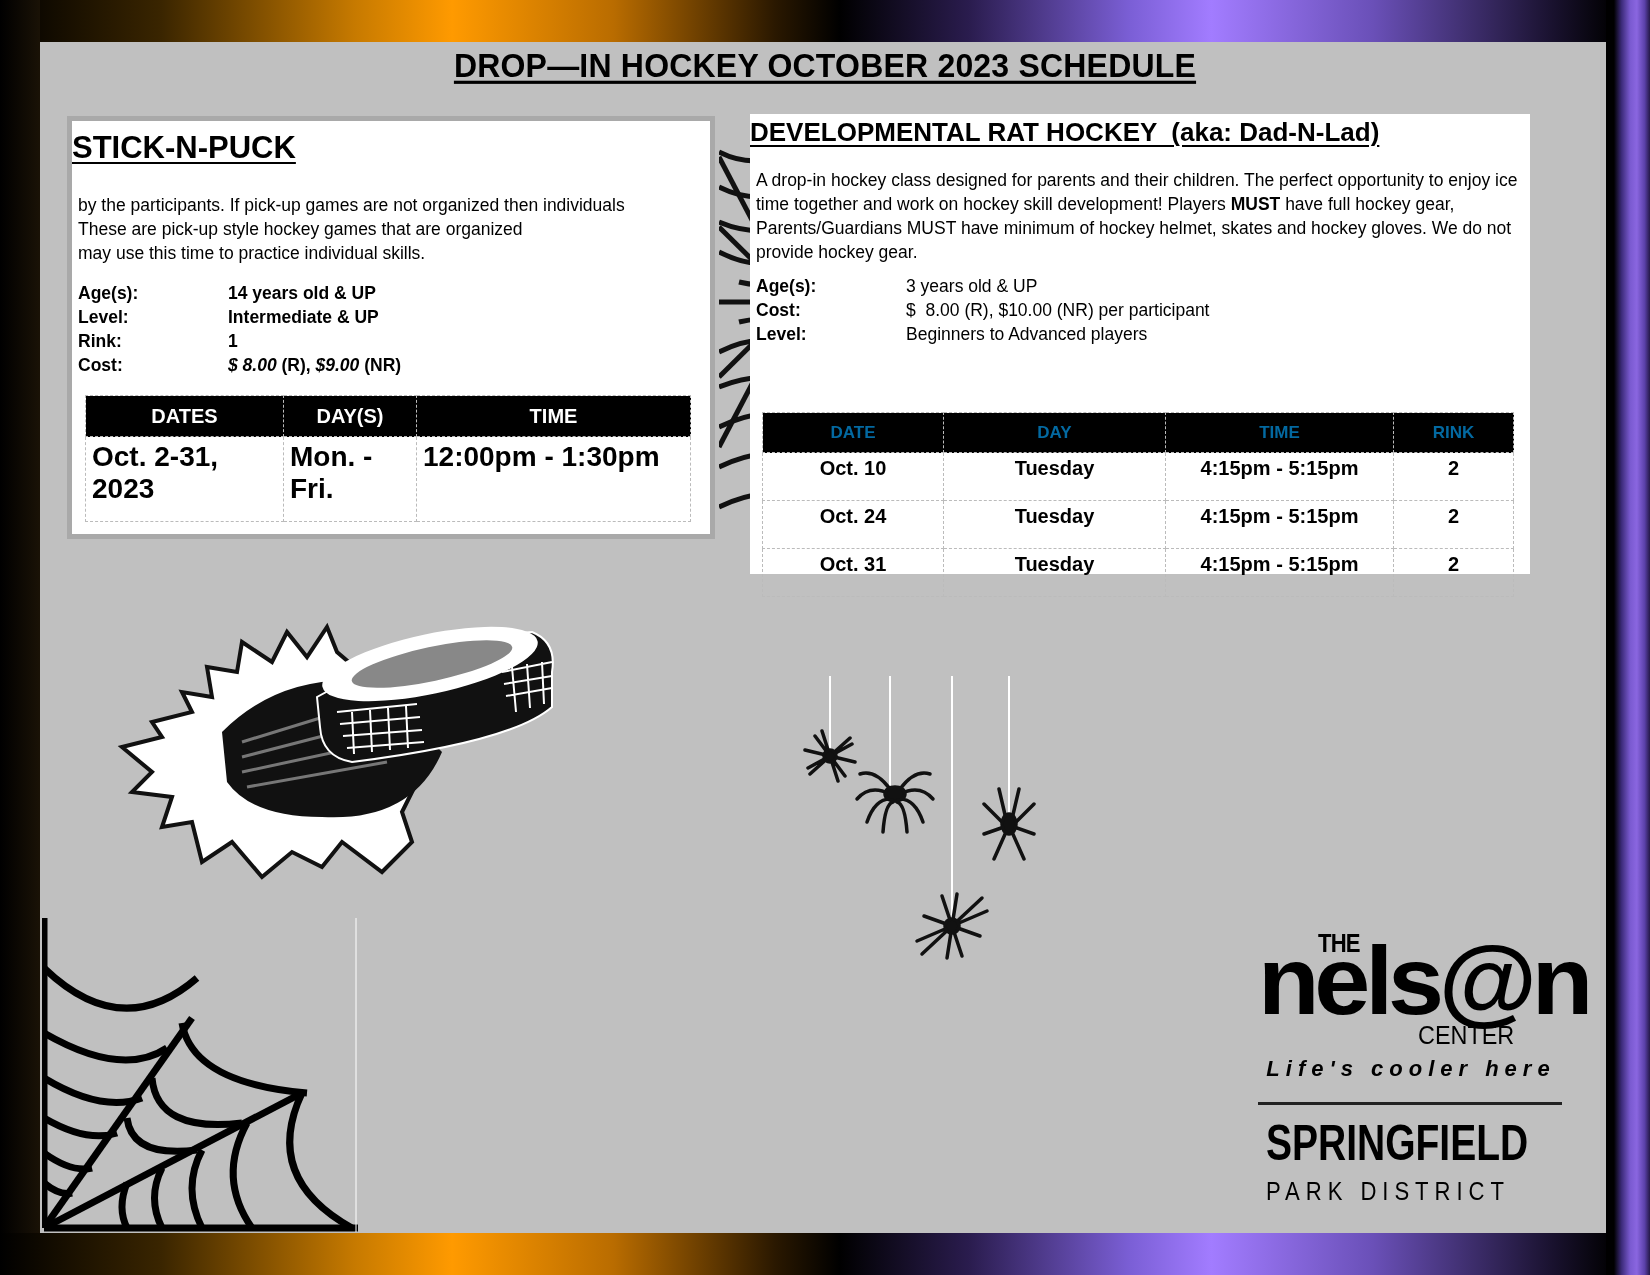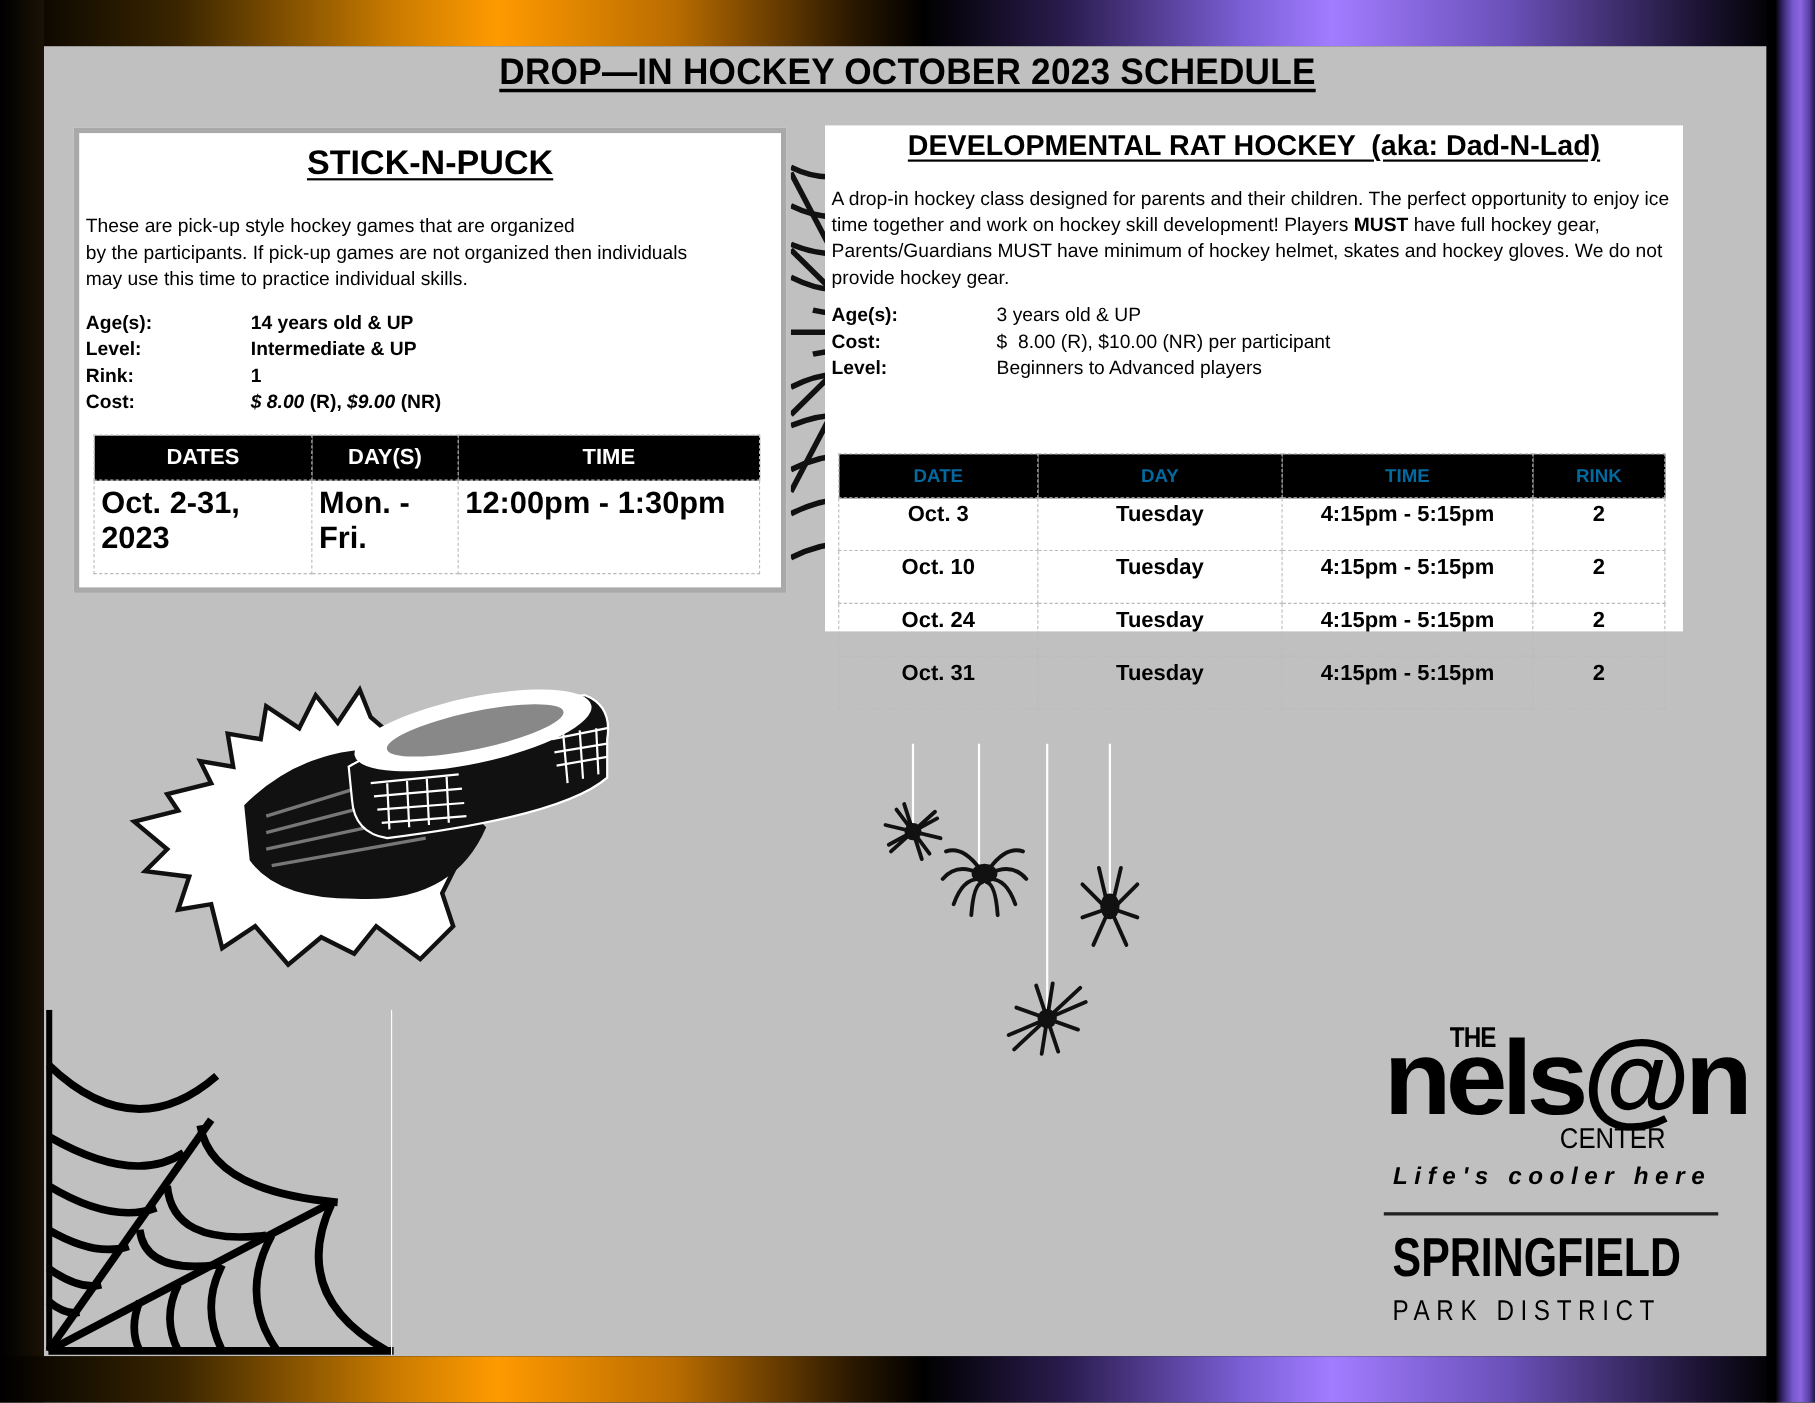--- a/index.html
+++ b/index.html
@@ -9,21 +9,21 @@
   .band.top{top:0;}
   .band.bottom{top:1233px;height:42px;}
   .left-edge{position:absolute;left:0;top:0;width:40px;height:1275px;background:linear-gradient(90deg,#000,#1a1206);}
   .right-strip{position:absolute;left:1606px;top:0;width:44px;height:1275px;
     background:linear-gradient(90deg,#000 0%,#000 18%,#3b2a78 35%,#7a5ad0 55%,#8a66e0 70%,#5a40a8 88%,#241846 100%);}
   .panel{position:absolute;left:40px;top:42px;width:1566px;height:1191px;background:#c0c0c0;}
   .page-title{position:absolute;left:0;top:47px;width:1650px;text-align:center;font-weight:bold;font-size:32px;letter-spacing:0.2px;text-decoration:underline;text-decoration-thickness:3px;text-underline-offset:4px;transform:scaleY(1.05);}
   .card{position:absolute;background:#fff;}
   .card-left{left:67px;top:116px;width:648px;height:423px;border:5px solid #a9a9a9;box-sizing:border-box;}
   .card-right{left:750px;top:114px;width:780px;height:460px;}
-  .card-title{font-weight:bold;text-decoration:underline;text-decoration-thickness:2px;text-underline-offset:4px;text-align:center;}
+  .card-title{font-weight:bold;text-decoration:underline;text-decoration-thickness:2px;text-underline-offset:4px;}
   .card-left .card-title{position:absolute;left:0;right:0;top:9px;font-size:31px;}
   .card-right .card-title{position:absolute;left:0;right:0;top:3px;font-size:26px;}
   .desc{position:absolute;font-size:17.5px;line-height:24px;}
   .card-left .desc{left:6px;top:72px;width:620px;}
   .card-right .desc{left:6px;top:54px;width:770px;font-size:17.5px;}
   .info{position:absolute;font-size:17.5px;line-height:24px;}
   .info .row{display:flex;}
   .info .k{font-weight:bold;}
   .card-left .info{left:6px;top:160px;}
   .card-left .info .k{width:150px;}
@@ -79,22 +79,22 @@
     <path d="M0 270 Q35 255 76 262"></path>
     <path d="M0 310 Q40 290 76 300"></path>
     <path d="M0 350 Q40 330 76 340"></path>
     <path d="M0 390 Q40 370 76 380"></path>
   </g>
 </svg>
 
 <div class="card card-left">
   <div class="card-title">STICK-N-PUCK</div>
   <div class="desc">
+    <div>by the participants.  If pick-up games are not organized then  individuals</div>
     <div>These are pick-up style hockey games that are organized</div>
-    <div>by the participants.  If pick-up games are not organized then  individuals</div>
     <div>may use this time to practice individual skills.</div>
   </div>
   <div class="info">
     <div class="row">
         <span class="k">Age(s):</span>
         <span class="v">14 years old &amp; UP</span>
       </div>
     <div class="row">
         <span class="k">Level:</span>
         <span class="v">Intermediate &amp; UP</span>
@@ -142,26 +142,20 @@
       </div>
   </div>
   <table class="tbl-right">
     <tbody>
         <tr>
       <th style="width:178px">DATE</th>
       <th style="width:219px">DAY</th>
       <th style="width:225px">TIME</th>
       <th>RINK</th>
     </tr>
-    <tr>
-          <td>Oct. 3</td>
-          <td>Tuesday</td>
-          <td>4:15pm - 5:15pm</td>
-          <td>2</td>
-        </tr>
     <tr>
           <td>Oct. 10</td>
           <td>Tuesday</td>
           <td>4:15pm - 5:15pm</td>
           <td>2</td>
         </tr>
     <tr>
           <td>Oct. 24</td>
           <td>Tuesday</td>
           <td>4:15pm - 5:15pm</td>

